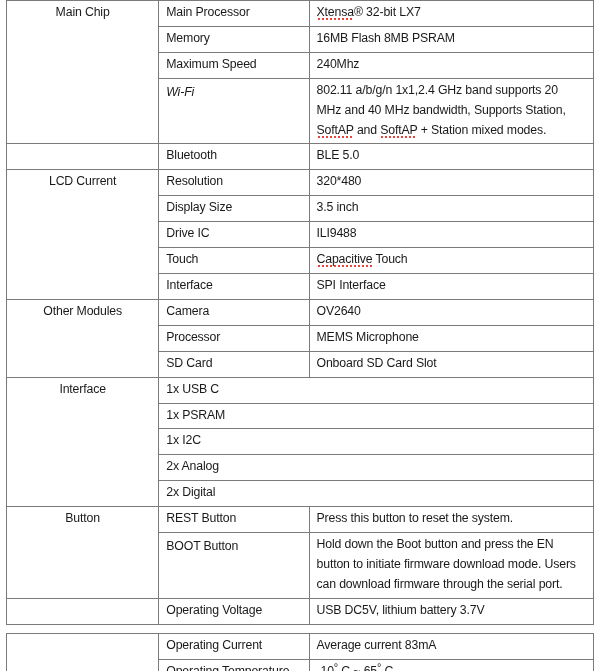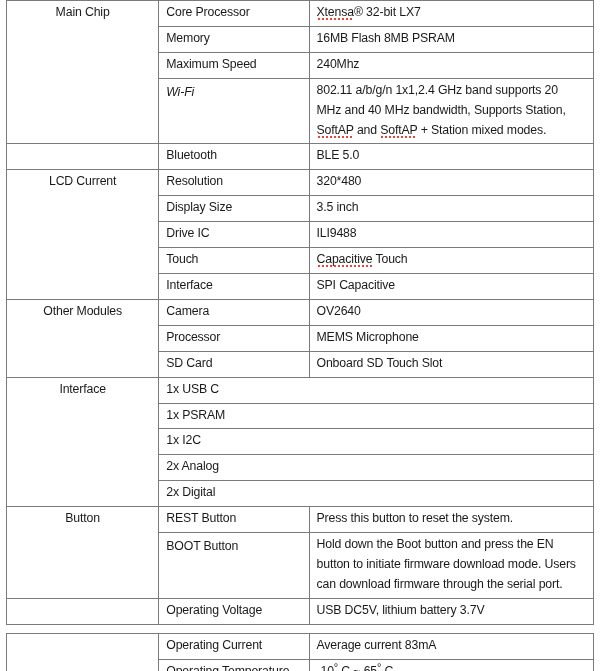--- a/index.html
+++ b/index.html
@@ -84,21 +84,21 @@
   <table class="spec">
     <colgroup>
       <col class="c1">
         <col class="c2">
         <col class="c3">
     </colgroup>
     <tbody>
 
       <tr>
         <td class="group" rowspan="4">Main Chip</td>
-        <td class="lbl">Core Processor</td>
+        <td class="lbl">Main Processor</td>
         <td class="val"><span class="sp"><span>Xtensa</span></span><span>® 32-bit LX7</span></td>
       </tr>
       <tr>
         <td class="lbl">Memory</td>
         <td class="val">16MB Flash 8MB PSRAM</td>
       </tr>
       <tr>
         <td class="lbl">Maximum Speed</td>
         <td class="val">240Mhz</td>
       </tr>
@@ -124,35 +124,35 @@
       <tr>
         <td class="lbl">Drive IC</td>
         <td class="val">ILI9488</td>
       </tr>
       <tr>
         <td class="lbl">Touch</td>
         <td class="val"><span class="sp"><span>Capacitive</span></span><span> Touch</span></td>
       </tr>
       <tr>
         <td class="lbl">Interface</td>
-        <td class="val">SPI Capacitive</td>
+        <td class="val">SPI Interface</td>
       </tr>
 
       <tr>
         <td class="group" rowspan="3">Other Modules</td>
         <td class="lbl">Camera</td>
         <td class="val">OV2640</td>
       </tr>
       <tr>
         <td class="lbl">Processor</td>
         <td class="val">MEMS Microphone</td>
       </tr>
       <tr>
         <td class="lbl">SD Card</td>
-        <td class="val">Onboard SD Touch Slot</td>
+        <td class="val">Onboard SD Card Slot</td>
       </tr>
 
       <tr>
         <td class="group" rowspan="5">Interface</td>
         <td class="lbl" colspan="2">1x USB C</td>
       </tr>
       <tr>
         <td class="lbl" colspan="2">1x PSRAM</td>
       </tr>
       <tr>

